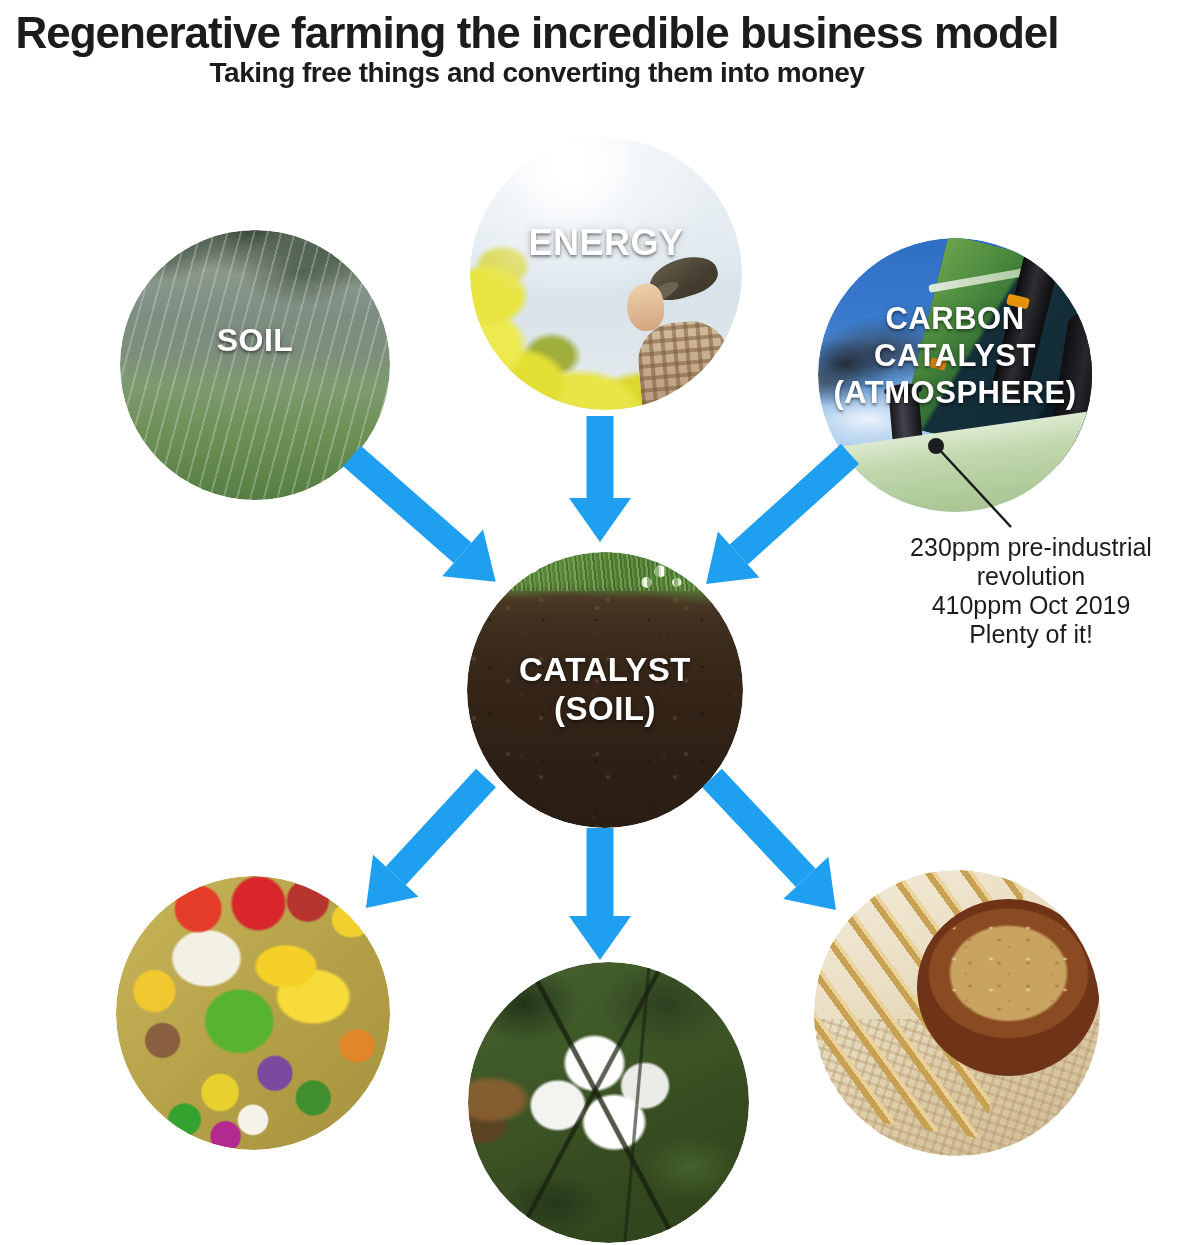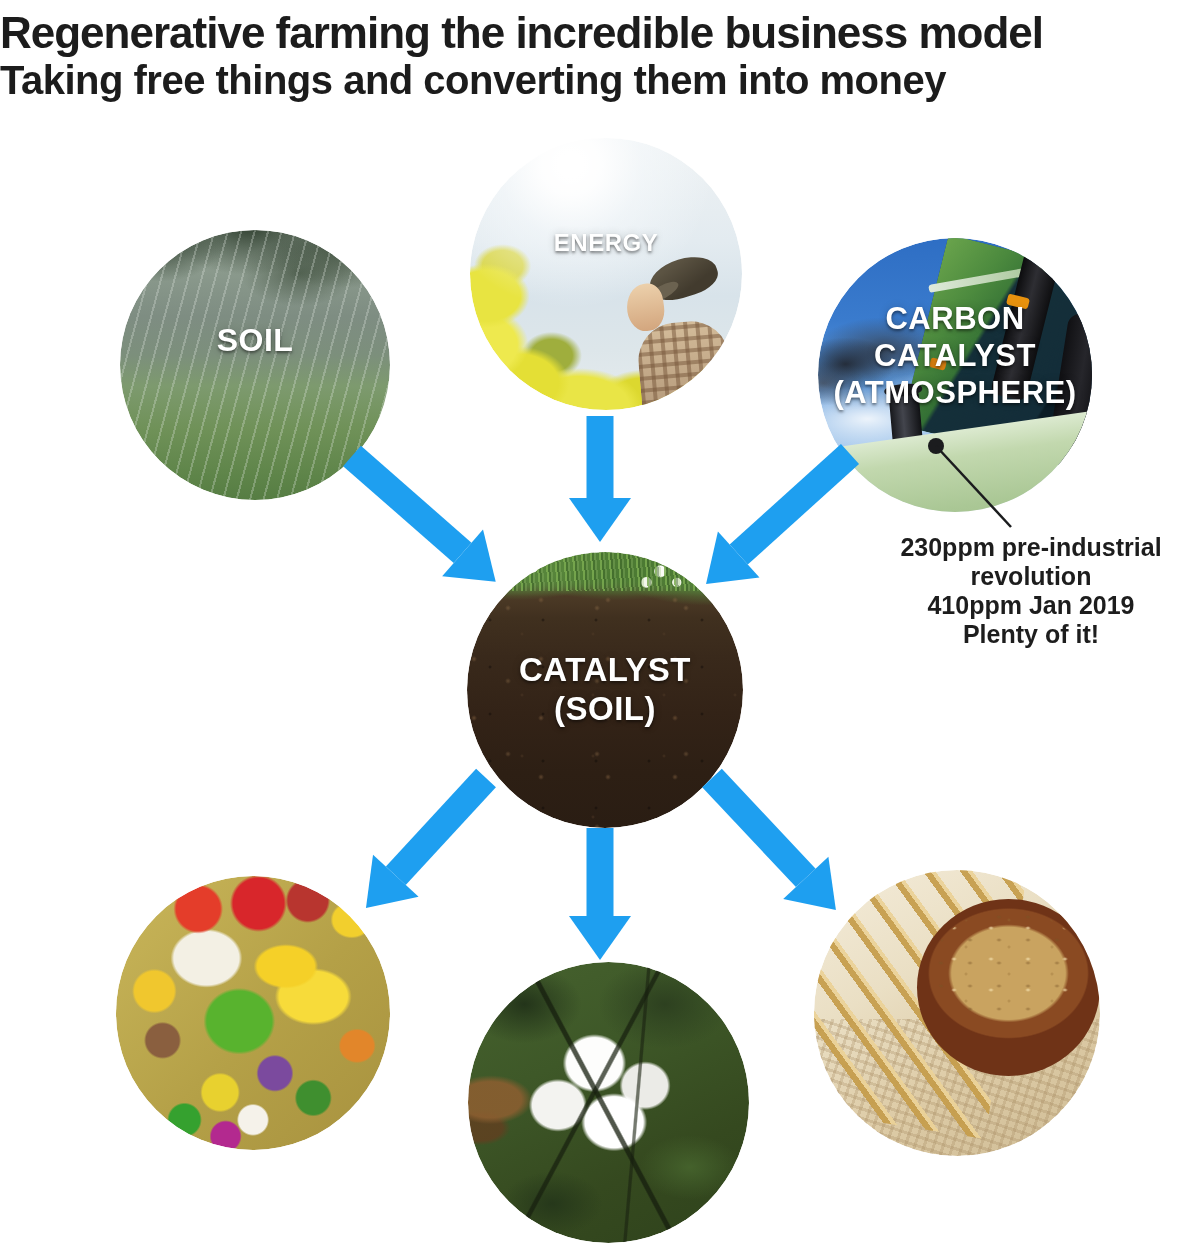--- a/index.html
+++ b/index.html
@@ -3,27 +3,27 @@
 <meta charset="utf-8">
 <style>
   html,body{margin:0;padding:0}
   body{
     width:1200px;height:1245px;position:relative;overflow:hidden;
     background:#ffffff;
     font-family:"Liberation Sans", sans-serif;
     color:var(--color-heading,#1c1c1c);
   }
   
-  .header{position:absolute;left:0;top:8px;width:1052px;text-align:left;z-index:5}
+  .header{position:absolute;left:11px;top:8px;width:1052px;text-align:center;z-index:5}
   .title{
     margin:0;font-size:44px;font-weight:800;letter-spacing:-1px;line-height:1.12;
     color:var(--color-heading,#1c1c1c);
   }
   .subtitle{
-    margin:1px 0 0;font-size:40px;font-weight:600;letter-spacing:-.5px;line-height:1.1;
+    margin:1px 0 0;font-size:28px;font-weight:600;letter-spacing:-.5px;line-height:1.1;
     color:var(--color-heading,#1c1c1c);
   }
   
   .circle{position:absolute;border-radius:50%;overflow:hidden;z-index:2}
   .photo{position:absolute;inset:0;border-radius:50%}
   .photo::before,.photo::after{content:"";position:absolute;pointer-events:none}
   .label{
     position:absolute;left:0;right:0;text-align:center;z-index:4;
     color:var(--color-circle-label,#ffffff);font-weight:700;letter-spacing:.5px;
     text-shadow:0 2px 3px rgba(0,0,0,.45), 0 0 8px rgba(0,0,0,.18);
@@ -56,21 +56,21 @@
       radial-gradient(62px 46px at 6% 58%, #e8e441 0 55%, rgba(232,228,65,0) 70%),
       radial-gradient(76px 56px at 2% 76%, #eee94e 0 55%, transparent 70%),
       radial-gradient(72px 52px at 18% 90%, #e4df35 0 55%, transparent 70%),
       radial-gradient(92px 56px at 40% 99%, #e9e546 0 55%, transparent 70%),
       radial-gradient(72px 46px at 64% 97%, #dcd82f 0 52%, transparent 70%),
       radial-gradient(56px 42px at 86% 93%, #e6e240 0 50%, transparent 68%),
       radial-gradient(42px 32px at 12% 47%, #d9d64a 0 48%, transparent 68%),
       radial-gradient(46px 36px at 30% 80%, #9fae3d 0 45%, transparent 66%),
       linear-gradient(to bottom,#eef2f4 0%,#e3ebf0 38%,#d8e3ea 58%,#dde6ea 78%,#e6ecee 100%);
   }
-  .c-energy .label{top:86px;font-size:24px;line-height:38px}
+  .c-energy .label{top:86px;font-size:36px;line-height:38px}
   .farmer{position:absolute;left:55%;top:42%;width:45%;height:58%;z-index:3}
   .f-cap{
     position:absolute;left:24%;top:4%;width:56%;height:24%;
     background:linear-gradient(160deg,#5c5443 20%,#423b2e 70%);
     border-radius:55% 55% 45% 45%;transform:rotate(-17deg);
   }
   .f-cap::after{
     content:"";position:absolute;left:-12%;top:52%;width:52%;height:34%;
     background:#6b6250;border-radius:50%;transform:rotate(-12deg);
   }
@@ -252,21 +252,21 @@
 
   
   .overlay{position:absolute;left:0;top:0;width:1200px;height:1245px;z-index:3;pointer-events:none}
   .arrow rect,.arrow polygon{fill:var(--color-arrow,#1e9ff0)}
   .pointer-line{stroke:var(--color-pointer,#1b1c1e);stroke-width:2.5;fill:none}
   .pointer-dot{fill:var(--color-pointer,#1b1c1e)}
 
   
   .annotation{
     position:absolute;left:871px;top:533px;width:320px;z-index:5;text-align:center;
-    font-size:25px;line-height:29px;font-weight:700;color:var(--color-annotation,#1d1d1d);
+    font-size:25px;line-height:29px;font-weight:400;color:var(--color-annotation,#1d1d1d);
   }
   .annotation div{white-space:nowrap}
 </style>
 </head>
 <body>
 
 <div class="header">
   <h1 class="title">Regenerative farming the incredible business model</h1>
   <h2 class="subtitle">Taking free things and converting them into money</h2>
 </div>
@@ -356,15 +356,15 @@
     <rect x="-13.5" y="0" width="27" height="137"></rect>
       <polygon points="-31,137 31,137 0,181"></polygon>
   </g>
   <circle class="pointer-dot" cx="936" cy="446" r="8"></circle>
   <line class="pointer-line" x1="936" y1="446" x2="1011" y2="527"></line>
 </svg>
 
 <div class="annotation">
   <div>230ppm pre-industrial</div>
   <div>revolution</div>
-  <div>410ppm Jan 2019</div>
+  <div>410ppm Oct 2019</div>
   <div>Plenty of it!</div>
 </div>
 
 </body></html>

